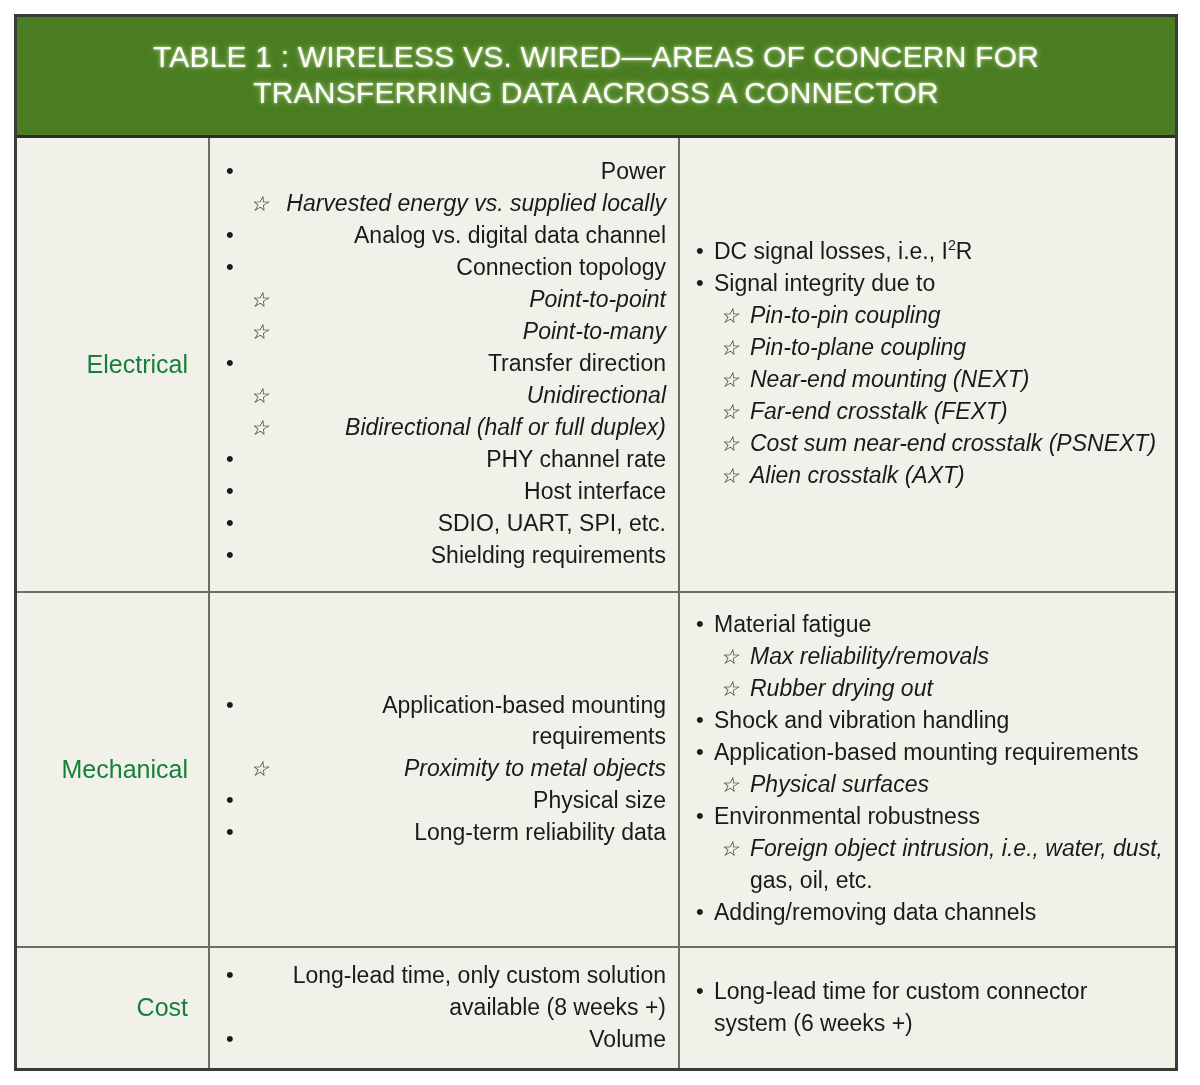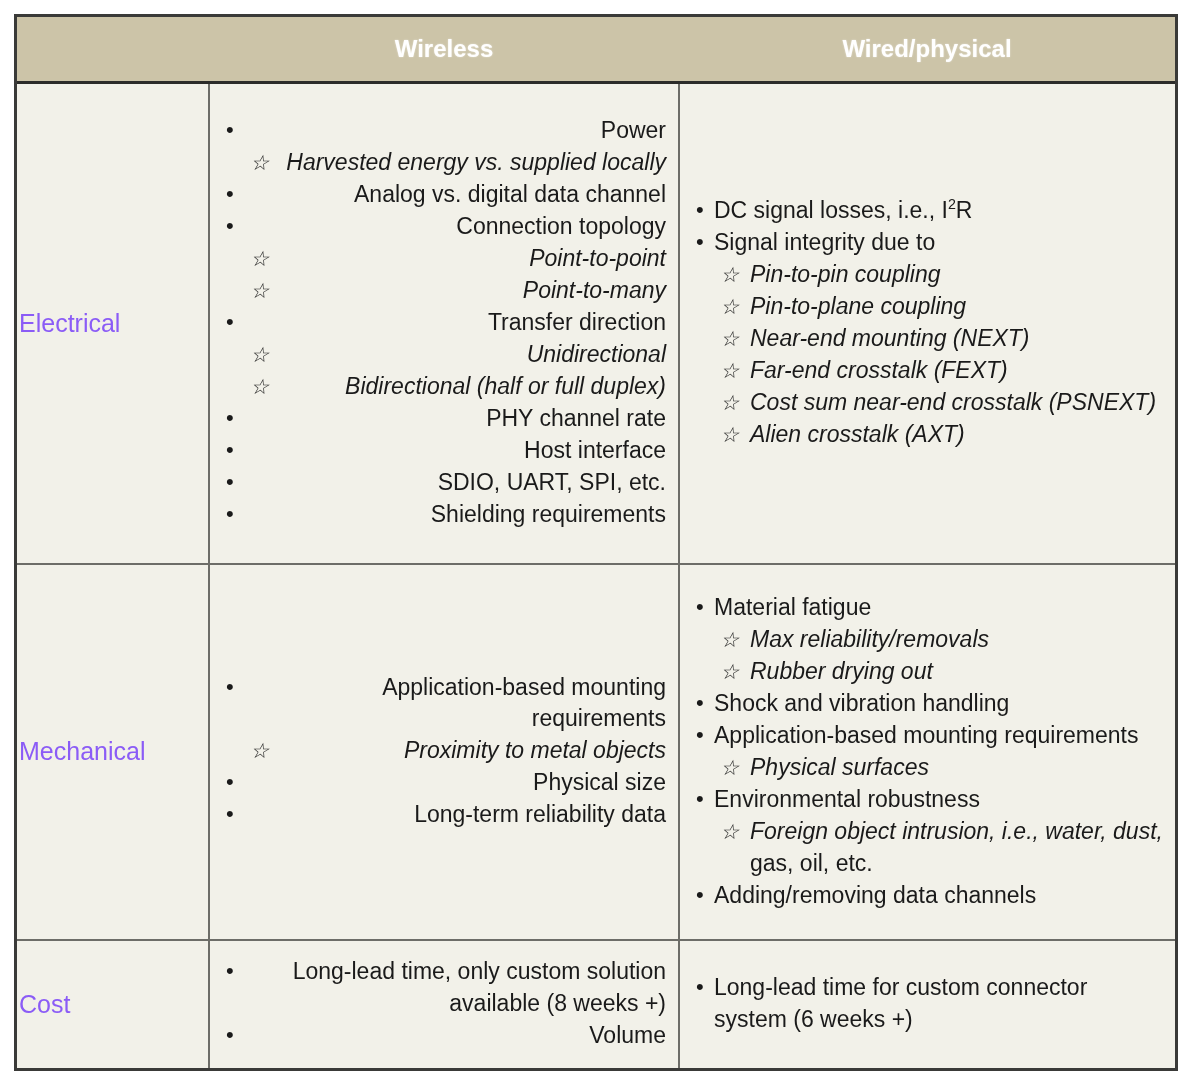--- a/index.html
+++ b/index.html
@@ -75,27 +75,27 @@
   td.body-cell {
     background: #f2f1e9;
     color: #1a1a1a;
     vertical-align: middle;
     padding: 10px 12px 10px 14px;
     border-top: 2px solid #6d6d68;
     box-sizing: border-box;
   }
   td.rowlabel {
     background: #f2f1e9;
-    color: #8b5cf6;
-    text-align: left;
+    color: #15803d;
+    text-align: right;
     vertical-align: middle;
     font-size: 25px;
     border-top: 2px solid #6d6d68;
     border-right: 2px solid #6d6d68;
-    padding: 4px 2px;
+    padding: 4px 20px;
   }
   td.col-wireless {
     border-right: 2px solid #6d6d68;
     text-align: right;
   }
 
   
   col.c-label { width: 192px; }
   col.c-wireless { width: 470px; }
   col.c-wired { width: 496px; }
@@ -147,23 +147,24 @@
 <div class="page">
   <div class="table-wrap">
     <table class="main">
       <colgroup>
         <col class="c-label">
         <col class="c-wireless">
         <col class="c-wired">
       </colgroup>
       <tbody>
         <tr>
-          <td class="chead blank"></td>
-          <td class="chead">Wireless</td>
-          <td class="chead">Wired/physical</td>
+          <td class="title-cell" colspan="3">
+            <span class="t-line">TABLE 1 : WIRELESS VS. WIRED—AREAS OF CONCERN FOR</span>
+            <span class="t-line">TRANSFERRING DATA ACROSS A CONNECTOR</span>
+          </td>
         </tr>
 
         <tr>
           <td class="rowlabel">Electrical</td>
           <td class="body-cell col-wireless">
             <ul class="blist">
                 <li class="lvl1"><span>Power</span></li>
                 <li class="lvl2"><span>Harvested energy vs. supplied locally</span></li>
                 <li class="lvl1"><span>Analog vs. digital data channel</span></li>
                 <li class="lvl1"><span>Connection topology</span></li>

